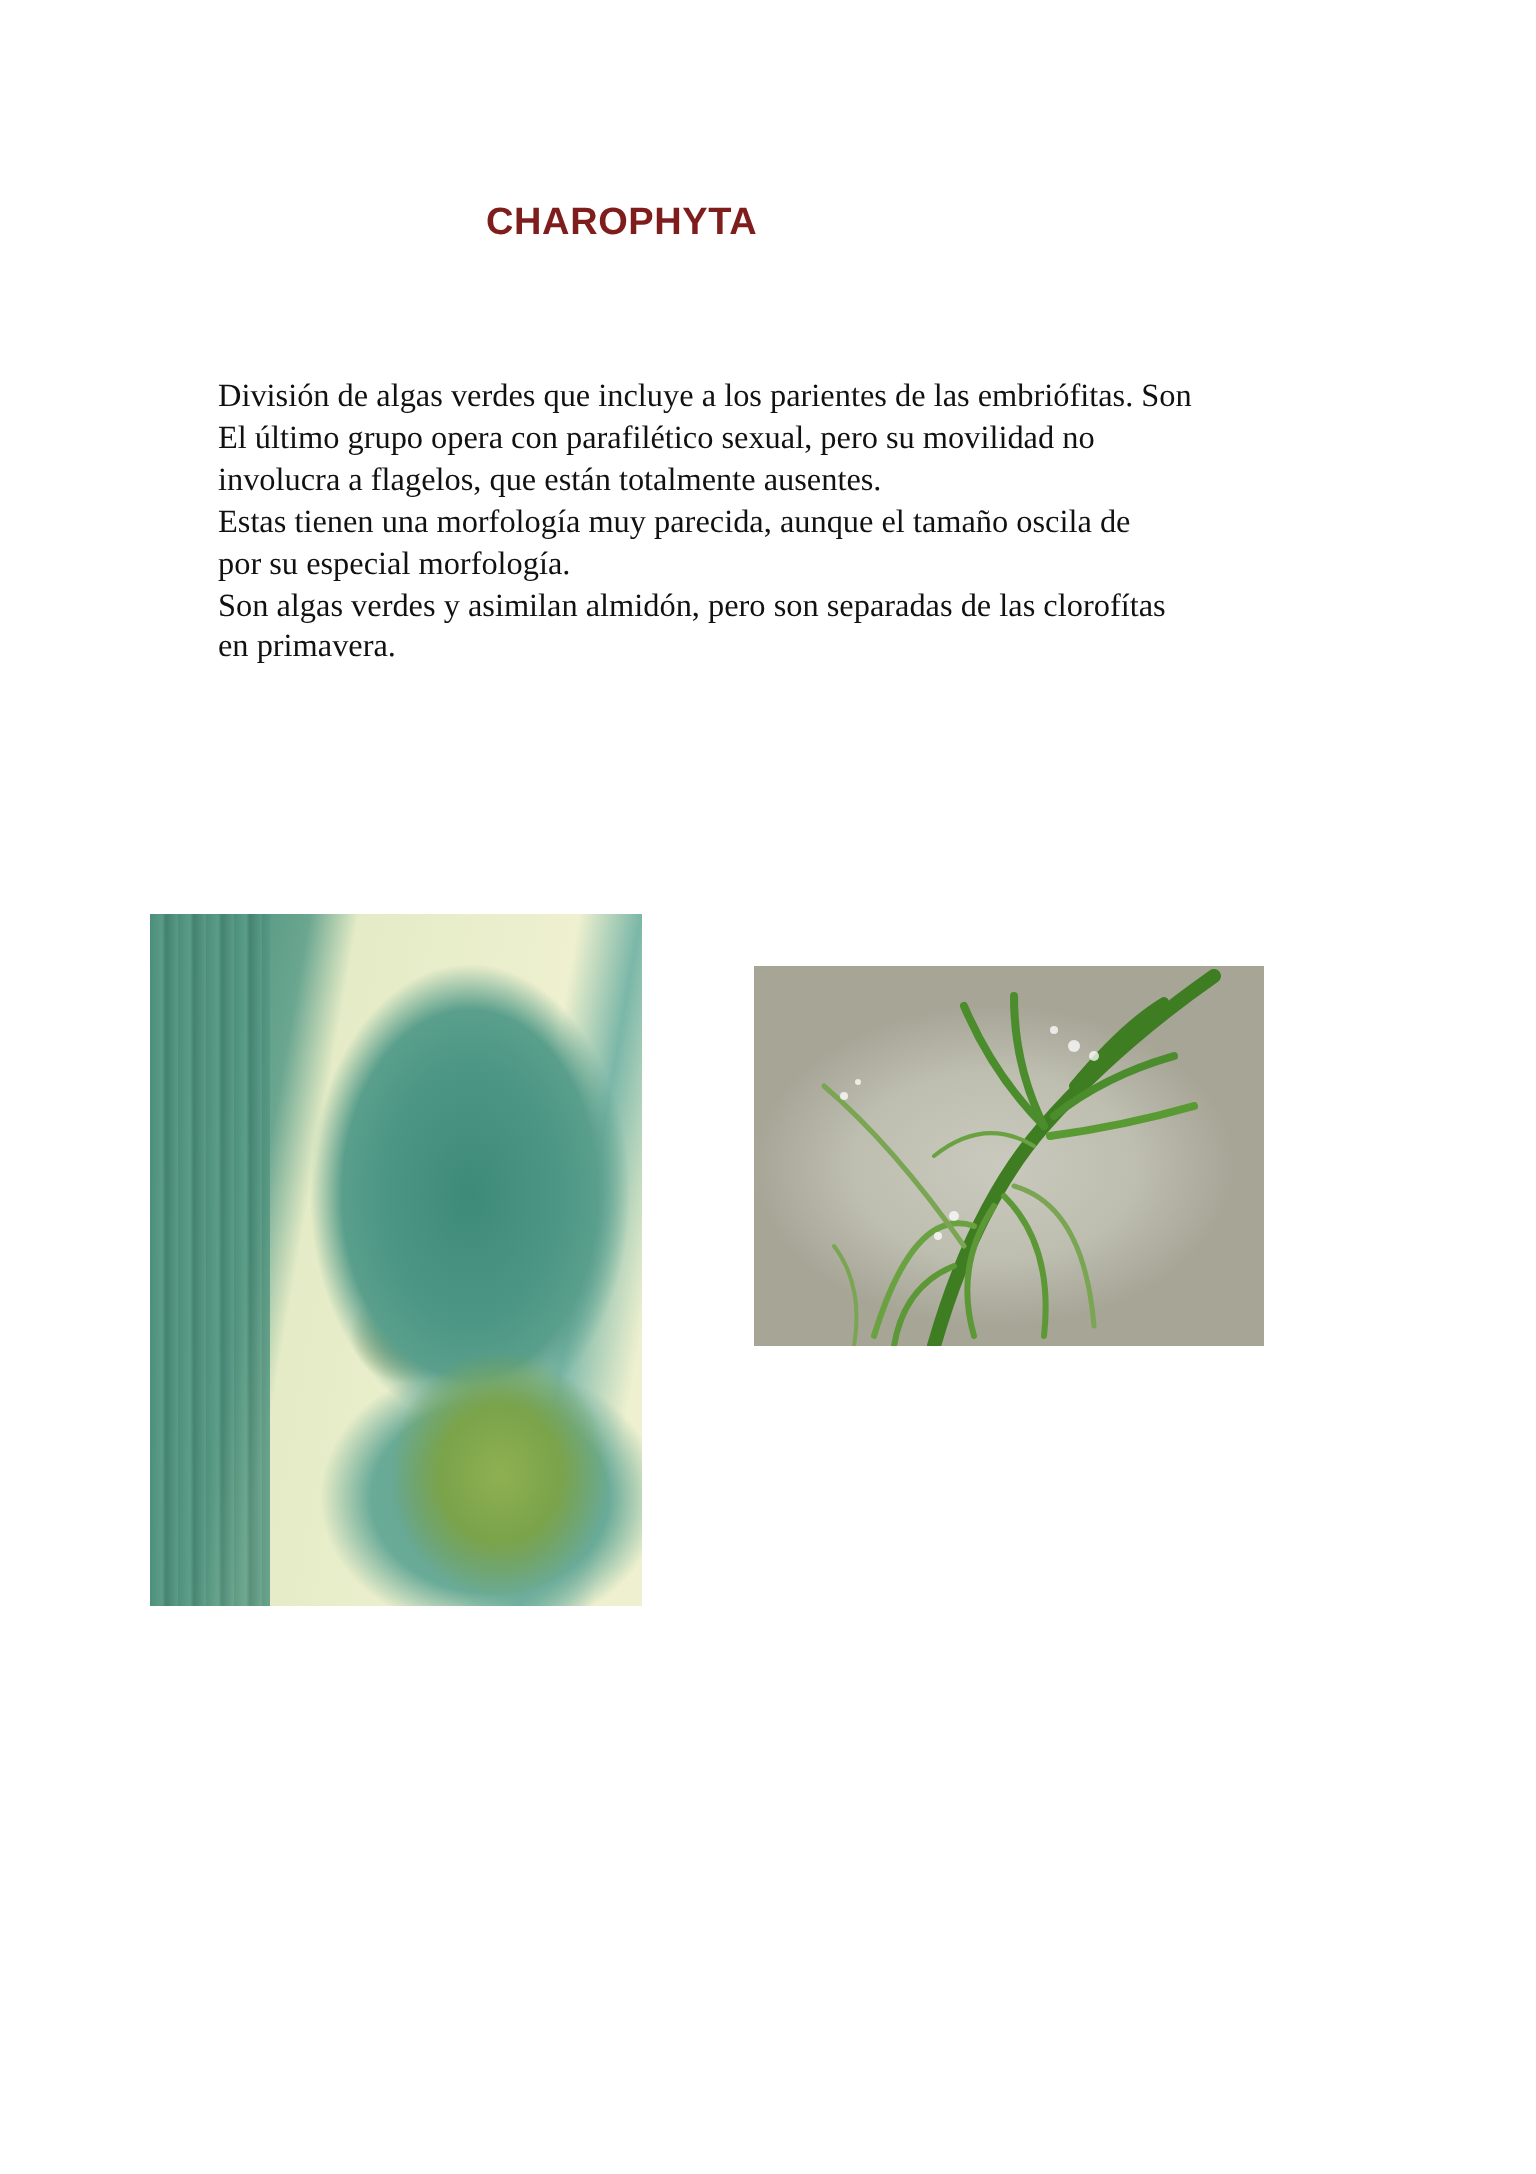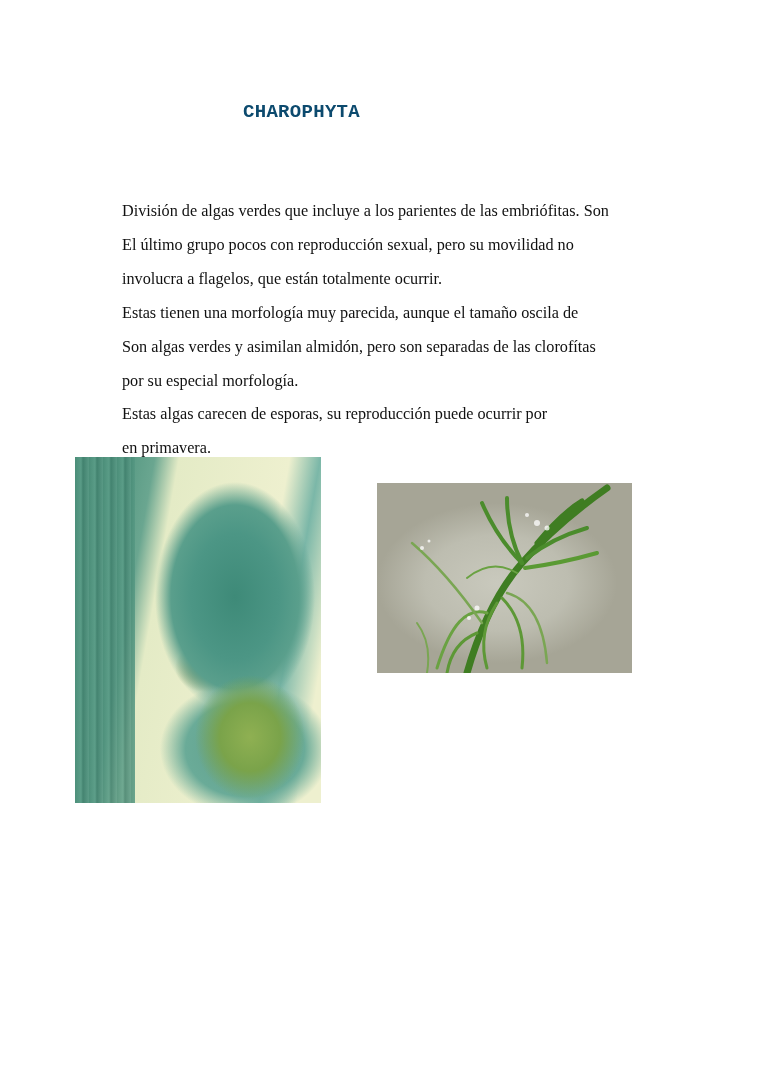--- a/index.html
+++ b/index.html
@@ -1,27 +1,27 @@
 <!DOCTYPE html>
 <html><head>
   <meta charset="utf-8">
   <style>
     html, body { margin: 0; padding: 0; background: #ffffff; }
     body { width: 768px; height: 1087px; position: relative; overflow: hidden; }
     .title {
       position: absolute; left: 243px; top: 101px;
-      font-family: Liberation Mono, monospace; font-weight: bold;
-      font-size: 19px; letter-spacing: 0.3px; color: #0c4a6e; text-align: center;
+      font-family: Liberation Sans, sans-serif; font-weight: bold;
+      font-size: 19px; letter-spacing: 0.3px; color: #7f1d1d; text-align: center;
     }
     .body-text {
       position: absolute; left: 109px; top: 188px; width: 570px;
       font-family: "Liberation Serif", serif; font-size: 16.2px;
       line-height: 20.9px; color: #111;
     }
-    .body-text p { margin: 13px; white-space: nowrap; }
+    .body-text p { margin: 0; white-space: nowrap; }
     .photo { position: absolute; overflow: hidden; }
     .photo-left {
       left: 75px; top: 457px; width: 246px; height: 346px;
       background:
         radial-gradient(ellipse 55px 62px at 175px 280px, #8fb052 0%, #7aa34a 55%, rgba(90,150,120,0) 100%),
         radial-gradient(ellipse 85px 68px at 170px 292px, #5f9e8a 0%, #6aab98 70%, rgba(200,220,170,0) 100%),
         radial-gradient(ellipse 80px 115px at 160px 140px, #3e8a78 0%, #4c9685 55%, #5a9f8c 80%, rgba(200,220,170,0) 100%),
         radial-gradient(ellipse 30px 25px at 130px 210px, #6c7a3a 0%, rgba(108,122,58,0) 100%),
         linear-gradient(100deg, #4d8f7a 0%, #5a9b85 18%, #6aa690 26%, #e4ebc6 34%, #eef0cf 70%, #7bb7a8 80%, #eef0cf 92%);
     }
@@ -39,26 +39,25 @@
     }
     .photo-right svg { position: absolute; left: 0; top: 0; }
   </style>
 </head>
 <body>
 
 <div class="title">CHAROPHYTA</div>
 
 <div class="body-text">
   <p> División de algas verdes que incluye a los parientes de las embriófitas. Son</p>
-  <p> El último grupo pocos con reproducción sexual, pero su movilidad no</p>
-  <p>involucra a flagelos, que están totalmente ocurrir.</p>
+  <p> El último grupo opera con parafilético sexual, pero su movilidad no</p>
+  <p>involucra a flagelos, que están totalmente ausentes.</p>
   <p>Estas tienen una morfología muy parecida, aunque el tamaño oscila de</p>
+  <p>por su especial morfología.</p>
   <p>Son algas verdes y asimilan almidón, pero son separadas de las clorofítas</p>
-  <p>por su especial morfología.</p>
-  <p> Estas algas carecen de esporas, su reproducción puede ocurrir por</p>
   <p>en primavera.</p>
 </div>
 
 <div class="photo photo-left">
   <div class="stem"></div>
 </div>
 
 <div class="photo photo-right">
   <svg width="255" height="190" viewBox="0 0 255 190">
     <g stroke-linecap="round" fill="none">

